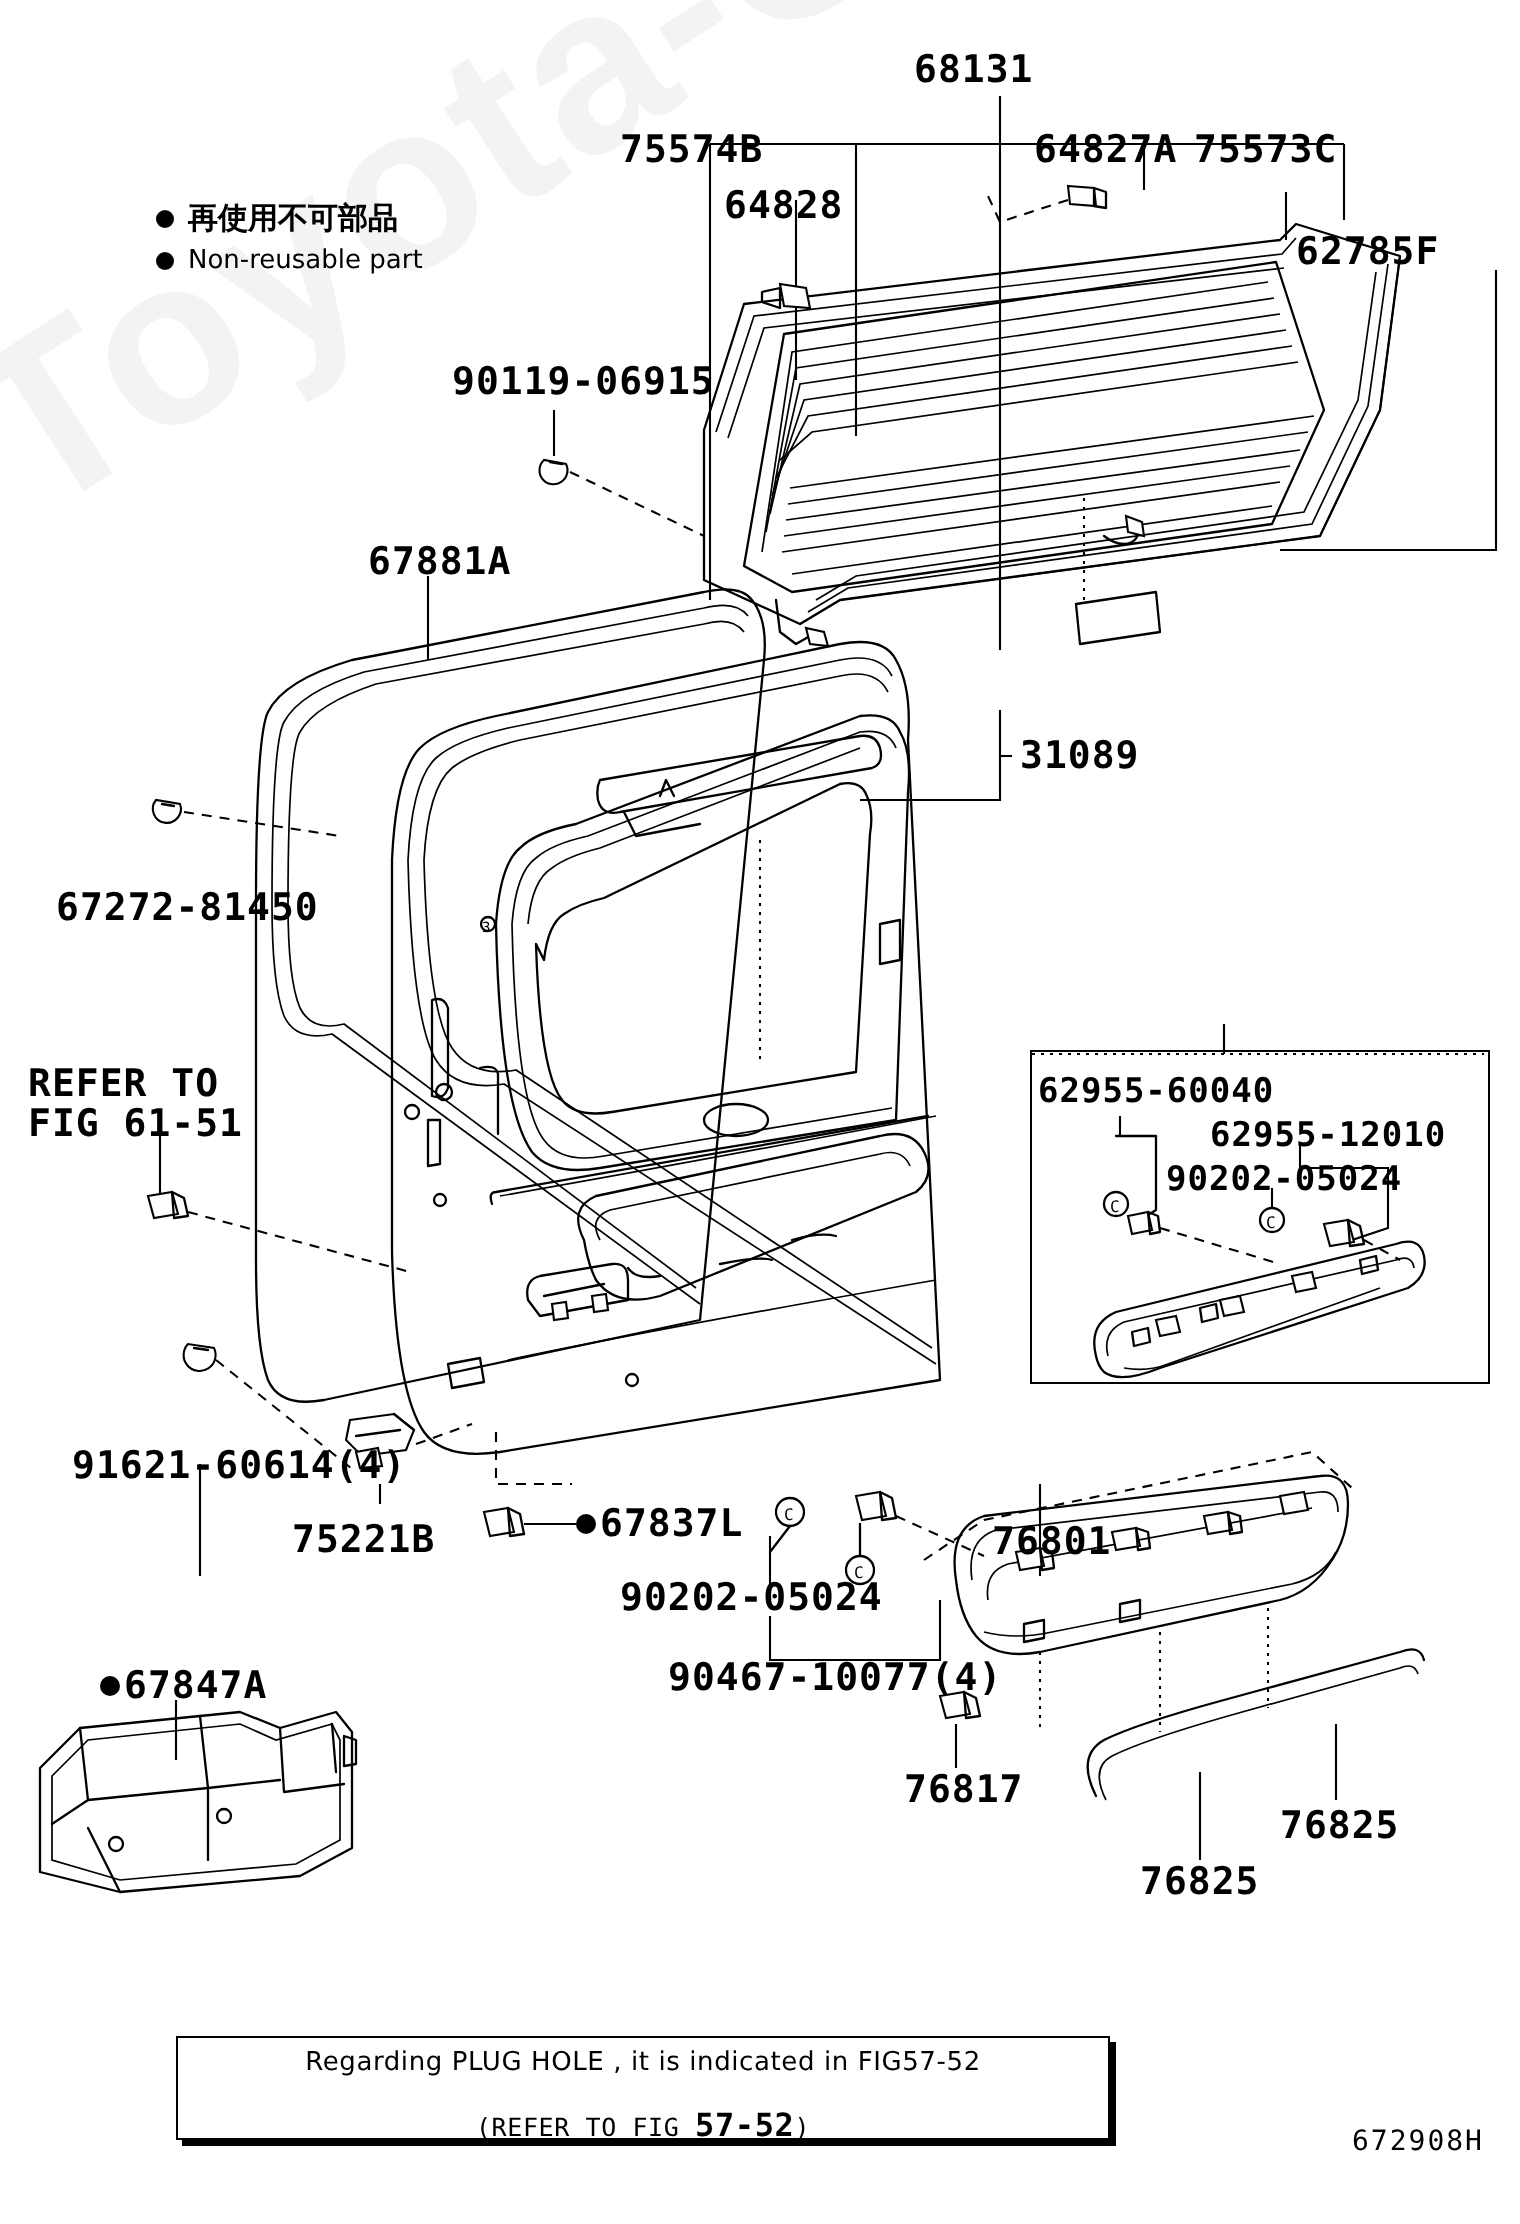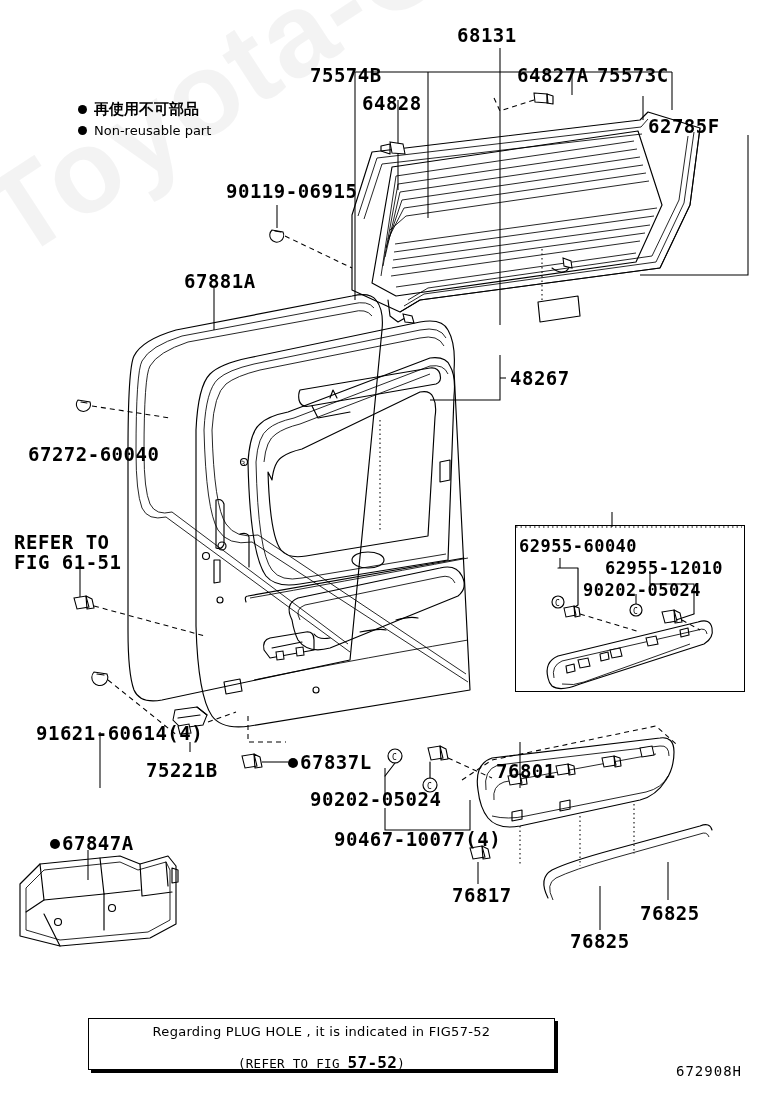--- a/index.html
+++ b/index.html
@@ -377,30 +377,30 @@
 
   <div class="lbl" style="left:457px;top:24px;">68131</div>
   <div class="lbl" style="left:310px;top:64px;">75574B</div>
   <div class="lbl" style="left:362px;top:92px;">64828</div>
   <div class="lbl" style="left:517px;top:64px;">64827A</div>
   <div class="lbl" style="left:597px;top:64px;">75573C</div>
   <div class="lbl" style="left:648px;top:115px;">62785F</div>
 
   <div class="lbl" style="left:226px;top:180px;">90119-06915</div>
   <div class="lbl" style="left:184px;top:270px;">67881A</div>
-  <div class="lbl" style="left:28px;top:443px;">67272-60040</div>
+  <div class="lbl" style="left:28px;top:443px;">67272-81450</div>
 
   <div class="lbl" style="left:14px;top:531px;">REFER TO</div>
   <div class="lbl" style="left:14px;top:551px;">FIG 61-51</div>
 
   <div class="lbl" style="left:36px;top:722px;">91621-60614(4)</div>
   <div class="lbl" style="left:146px;top:759px;">75221B</div>
   <div class="lbl blk" style="left:50px;top:832px;">67847A</div>
 
-  <div class="lbl" style="left:510px;top:367px;">48267</div>
+  <div class="lbl" style="left:510px;top:367px;">31089</div>
   <div class="lbl blk" style="left:288px;top:751px;">67837L</div>
   <div class="lbl" style="left:310px;top:788px;">90202-05024</div>
   <div class="lbl" style="left:334px;top:828px;">90467-10077(4)</div>
 
   <div class="lbl" style="left:496px;top:730px;margin-top:30px;">76801</div>
   <div class="lbl" style="left:452px;top:884px;">76817</div>
   <div class="lbl" style="left:570px;top:930px;">76825</div>
   <div class="lbl" style="left:640px;top:902px;">76825</div>
 
   <div class="inset"></div>

